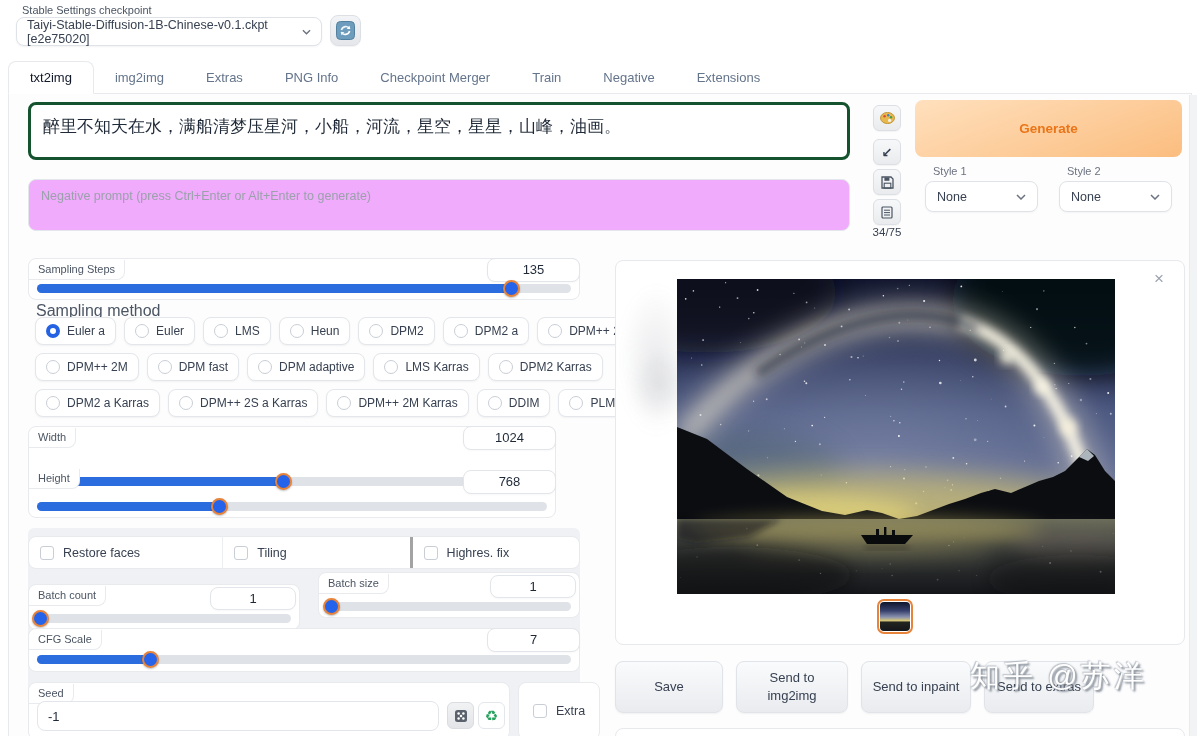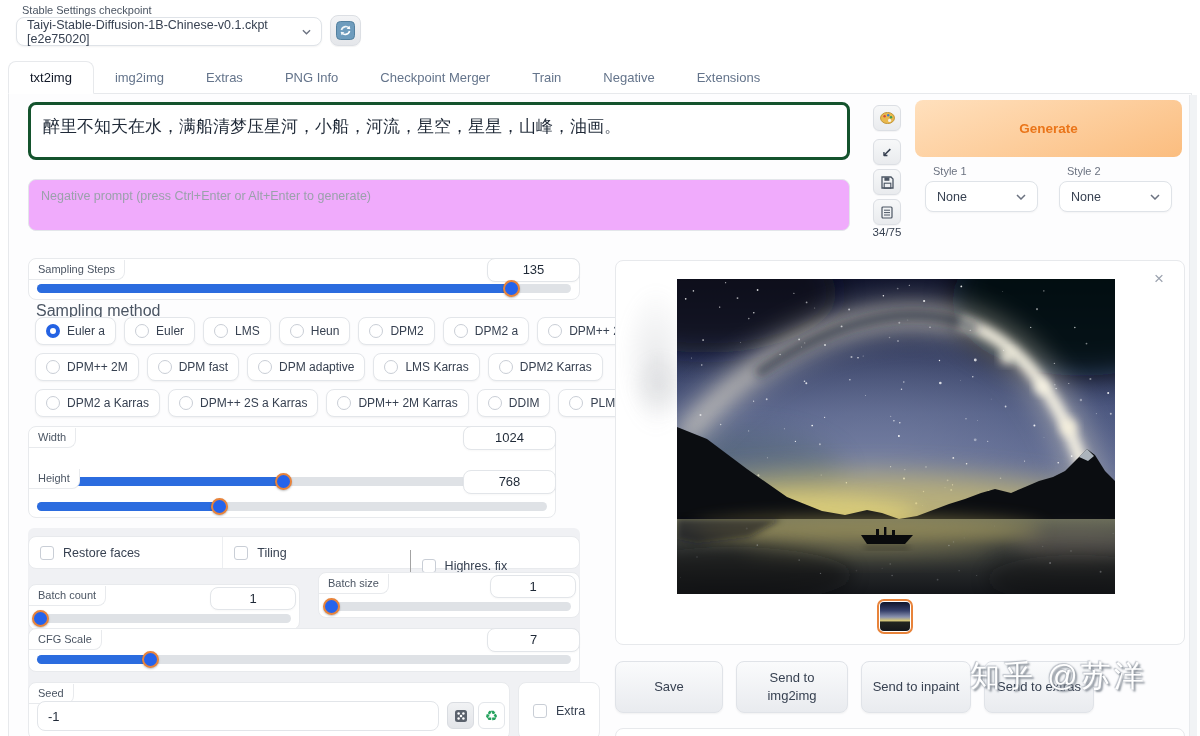--- a/index.html
+++ b/index.html
@@ -86,21 +86,21 @@
   .g-wh { left:28px; top:426px; width:528px; height:92px; }
   .wh-label2 { position:absolute; left:0; top:42px; }
   .num2 { top:43px; }
   .slider.s-w { top:50px; } .slider.s-h { bottom:6px; }
 
   .grey-back { left:28px; top:528px; width:552px; height:208px; background:#f0f1f4; border-radius:6px; }
 
   .g-checks { left:28px; top:536px; width:552px; height:33px; display:flex; }
   .cbx-cell { display:flex; align-items:center; gap:9px; padding-left:11px; height:100%; }
   .cbx-cell:nth-child(1){ width:194px; } .cbx-cell:nth-child(2){ width:188px; border-left:1px solid #eceef1; }
-  .cbx-cell:nth-child(3){ width:170px; border-left:1px solid #a3a3a3;margin-top:13px; }
+  .cbx-cell:nth-child(3){ width:170px; border-left:3px solid #a3a3a3; }
   .cbx { width:14px; height:14px; border:1.5px solid #c9ced6; border-radius:3px; background:#fff; cursor:pointer; flex:none; }
   .cbx-label { font-size:12.5px; color:#374151; }
 
   .g-bcount { left:28px; top:584px; width:272px; height:46px; }
   .g-bsize  { left:318px; top:572px; width:262px; height:46px; }
   .num-sm { width:86px; height:23px; top:2px; right:3px; line-height:21px; }
   .g-bcount .slider, .g-bsize .slider { bottom:6px; }
 
   .g-cfg { left:28px; top:628px; width:552px; height:44px; }
   .g-cfg .slider { bottom:7px; }

